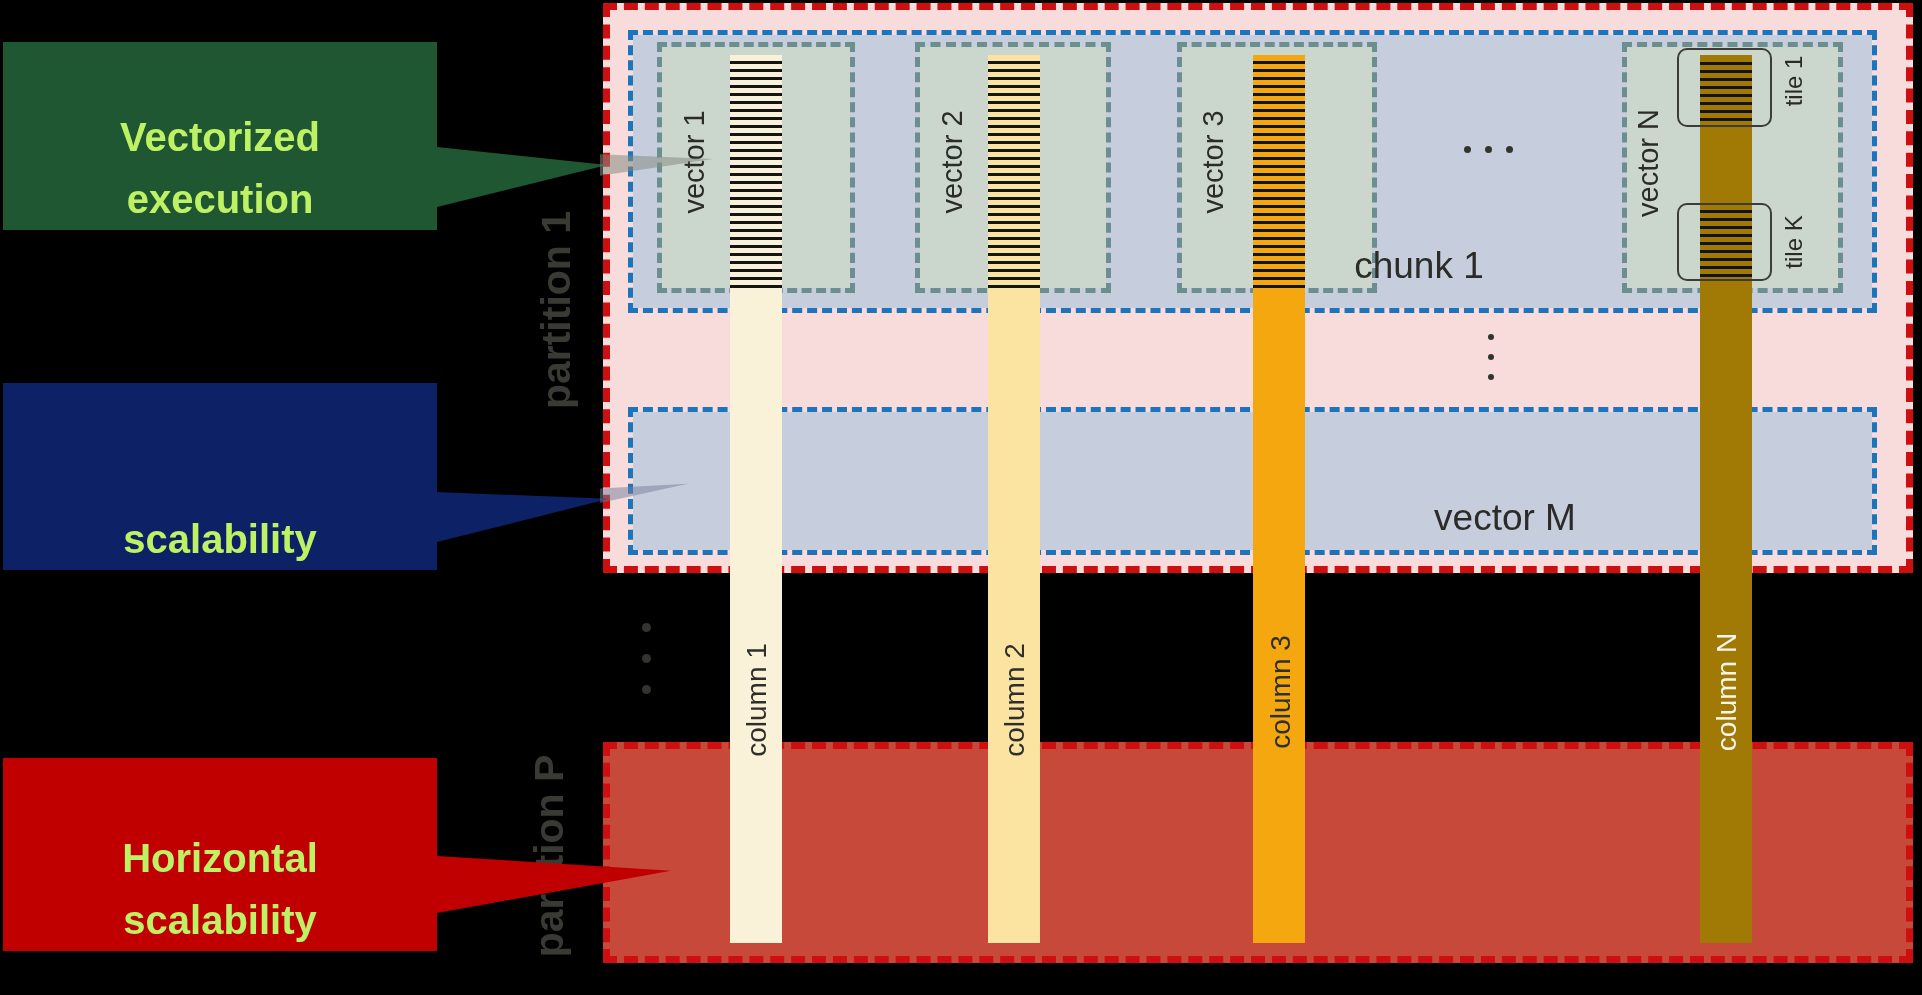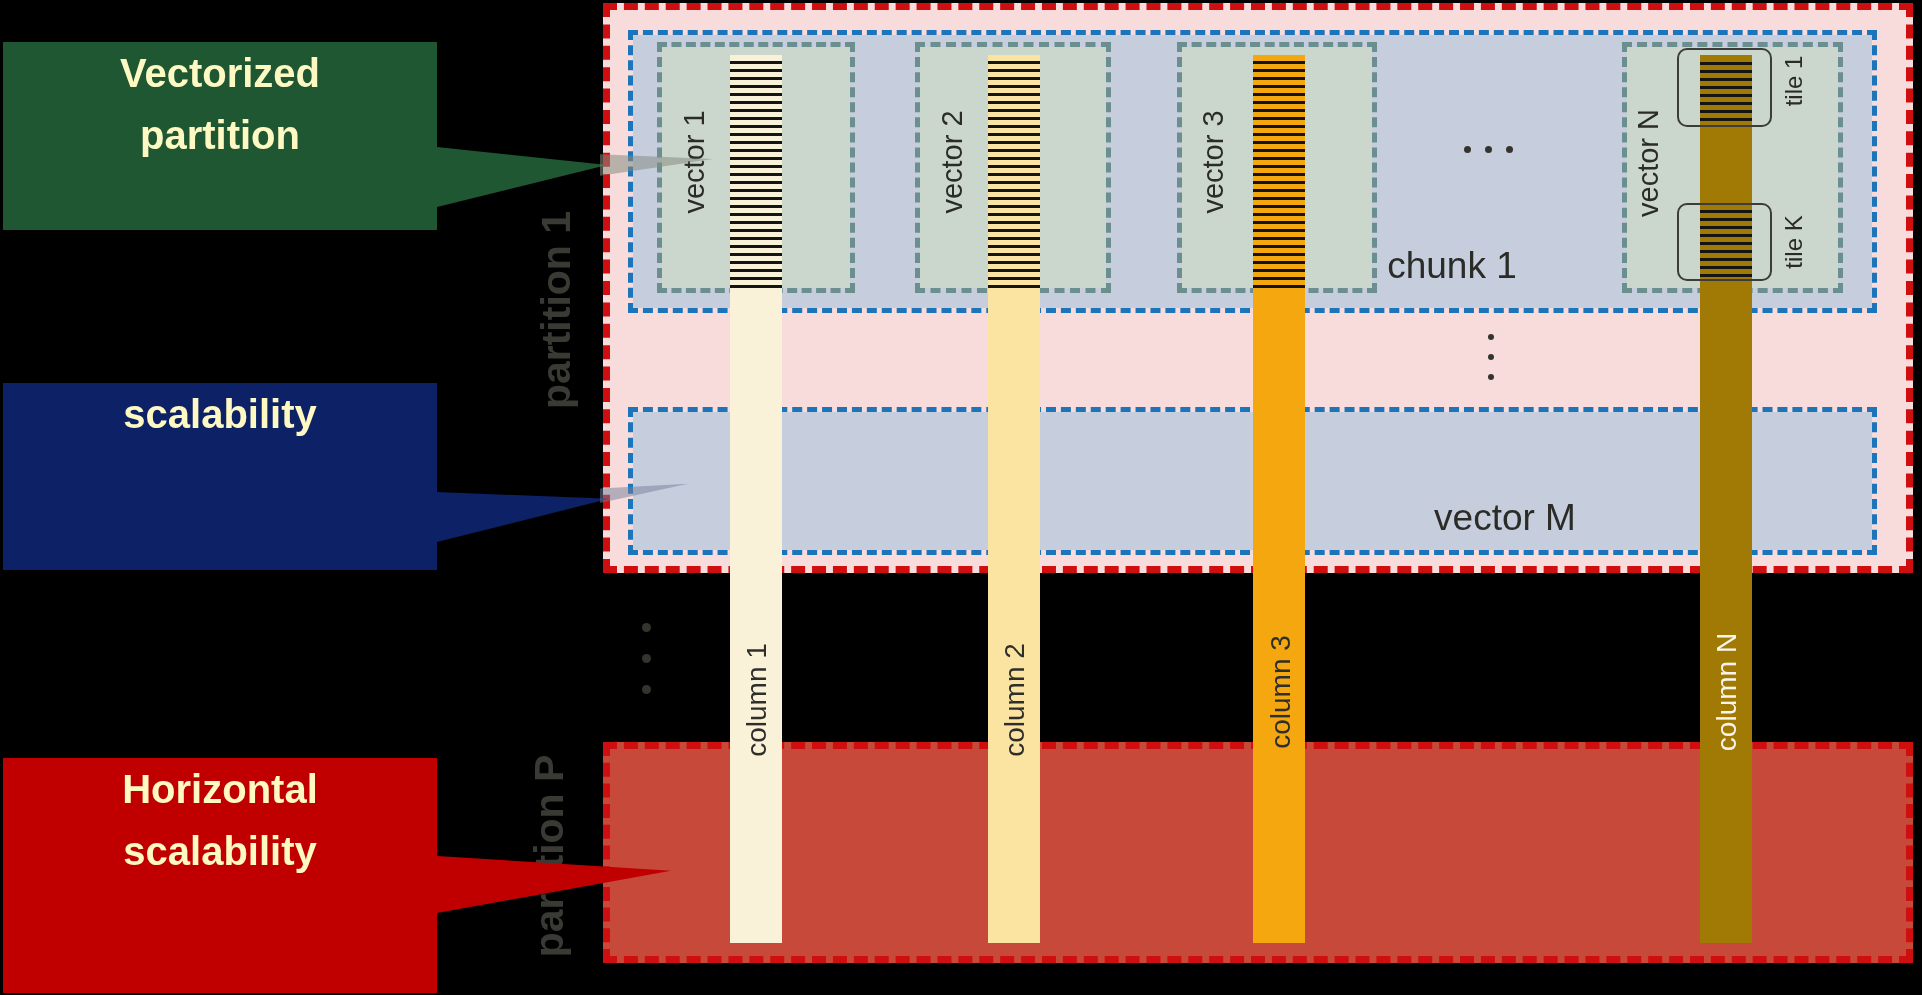--- a/index.html
+++ b/index.html
@@ -1,25 +1,25 @@
 <!DOCTYPE html>
 <html><head>
 <meta charset="utf-8">
 <style>
   html,body{margin:0;padding:0;background:#000;}
   .stage{position:relative;width:1922px;height:995px;background:#000;overflow:hidden;
          font-family:"Liberation Sans",sans-serif;}
   .abs{position:absolute;}
 
   
-  .callout{position:absolute;display:flex;flex-direction:column;align-items:center;justify-content:flex-start;
-           text-align:center;font-weight:bold;font-size:40px;line-height:1.55;color:#fef9c3;}
+  .callout{position:absolute;display:flex;flex-direction:column;align-items:center;justify-content:flex-end;
+           text-align:center;font-weight:bold;font-size:40px;line-height:1.55;color:#bef264;}
   .callout-green{left:3px;top:42px;width:434px;height:188px;}
   .callout-blue{left:3px;top:383px;width:434px;height:187px;}
-  .callout-red{left:3px;top:758px;width:434px;height:235px;}
+  .callout-red{left:3px;top:758px;width:434px;height:193px;}
   .tail{position:absolute;}
   .tail-green-solid{left:437px;top:147px;width:170px;height:60px;background:#1f5733;
       clip-path:polygon(0 0,0 100%,100% 30%);}
   .tail-green-soft{left:600px;top:153px;width:113px;height:24px;background:rgba(135,140,130,.55);
       clip-path:polygon(0 5%,0 95%,100% 25%);}
   .tail-blue-solid{left:437px;top:490px;width:172px;height:52px;background:#0d2167;
       clip-path:polygon(0 4%,0 100%,100% 17%);}
   .tail-blue-soft{left:600px;top:479px;width:88px;height:24px;background:rgba(115,125,155,.5);
       clip-path:polygon(0 40%,0 100%,100% 20%);}
   .tail-red-solid{left:437px;top:856px;width:234px;height:57px;background:#c00000;
@@ -112,42 +112,42 @@
   <div class="vlabel vector-label" style="left:1648px;top:163px;">vector N</div>
 
   <div class="vlabel column-label" style="left: 757px; top: 700px; color: rgb(46, 46, 42);">column 1</div>
   <div class="vlabel column-label" style="left: 1015px; top: 700px; color: rgb(46, 46, 42);">column 2</div>
   <div class="vlabel column-label" style="left: 1281px; top: 692px; color: rgb(46, 46, 42);">column 3</div>
   <div class="vlabel column-label colN-label" style="left: 1727px; top: 692px; color: rgb(247, 245, 234);">column N</div>
 
   <div class="vlabel tile-label" style="left:1794px;top:81px;">tile 1</div>
   <div class="vlabel tile-label" style="left:1794px;top:242px;">tile K</div>
 
-  <div class="hlabel chunk-label" style="left:1452px;top:266px;">chunk 1</div>
+  <div class="hlabel chunk-label" style="left:1419px;top:266px;">chunk 1</div>
   <div class="hlabel chunk-label" style="left:1505px;top:518px;">vector M</div>
 
   <div class="dots dots-h">
       <i></i>
       <i></i>
       <i></i>
     </div>
   <div class="dots dots-v-mid">
       <i></i>
       <i></i>
       <i></i>
     </div>
   <div class="dots dots-v-left">
       <i></i>
       <i></i>
       <i></i>
     </div>
 
   <div class="callout callout-green" style="background-color: rgb(31, 87, 51);">
     <div>Vectorized</div>
-    <div>partition</div>
+    <div>execution</div>
   </div>
   <div class="callout callout-blue" style="background-color: rgb(13, 33, 103);">
     <div>scalability</div>
   </div>
   <div class="callout callout-red" style="background-color: rgb(192, 0, 0);">
     <div>Horizontal</div>
     <div>scalability</div>
   </div>
 
   <div class="tail tail-green-solid z8"></div>

